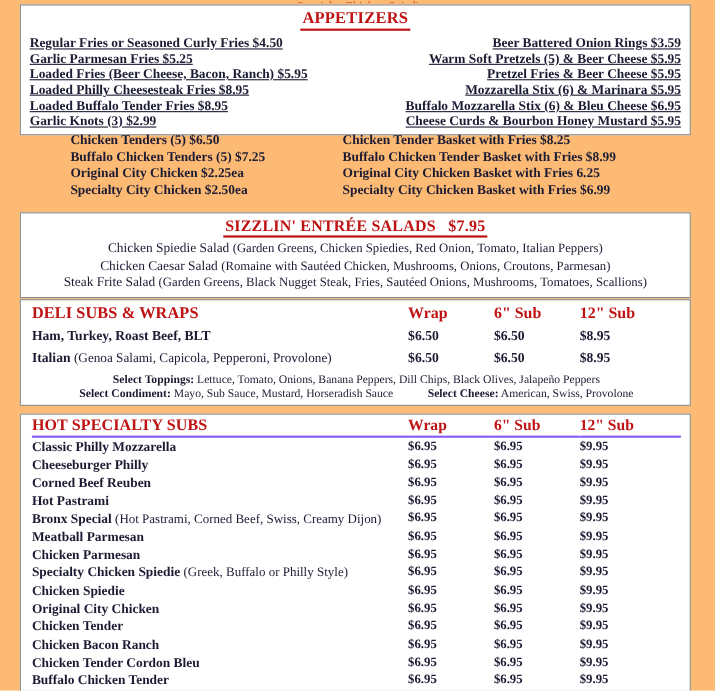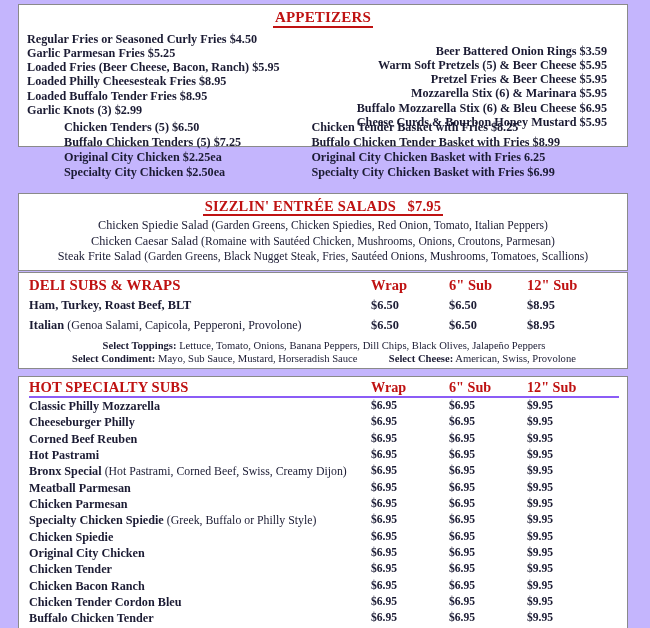--- a/index.html
+++ b/index.html
@@ -12,21 +12,21 @@
     height: 628px;
     font-family: "Liberation Serif", "DejaVu Serif", serif;
     color: #1b1b33;
     overflow: hidden;
     position: relative;
   }
   .page {
     width: 650px;
     height: 628px;
     position: relative;
-    background: #c4b5fd;
+    background: #fdba74;
   }
 
   
   .sect-box {
     position: absolute;
     left: 18px;
     width: 610px;
     border: 1px solid #8a8a8a;
     box-sizing: border-box;
     background: #ffffff;
@@ -56,23 +56,24 @@
   #appetizers { top: 4px; padding: 3px 8px 5px 8px; }
   #appetizers .title { font-size: 15px; margin: 1px 0 4px 0; }
   .app-cols { display: flex; justify-content: space-between; }
   .app-col { width: 49%; }
   .app-col li {
     list-style: none;
     font-size: 12.2px;
     font-weight: bold;
     line-height: 14.2px;
     white-space: nowrap;
+    text-decoration: underline;
   }
   .app-col.left ul { margin: 0; padding: 0; text-align: left; }
-  .app-col.right ul { margin: 12px; padding: 0; text-align: right; }
+  .app-col.right ul { margin: 0; padding: 0; text-align: right; }
 
   
   #tenders { top: 120px; }
   .tend-cols { display: flex; justify-content: space-between; }
   .tend-col.left { width: 250px; margin-left: 46px; }
   .tend-col.right { width: 320px; }
   .tend-col li {
     list-style: none;
     font-size: 12.2px;
     font-weight: bold;

